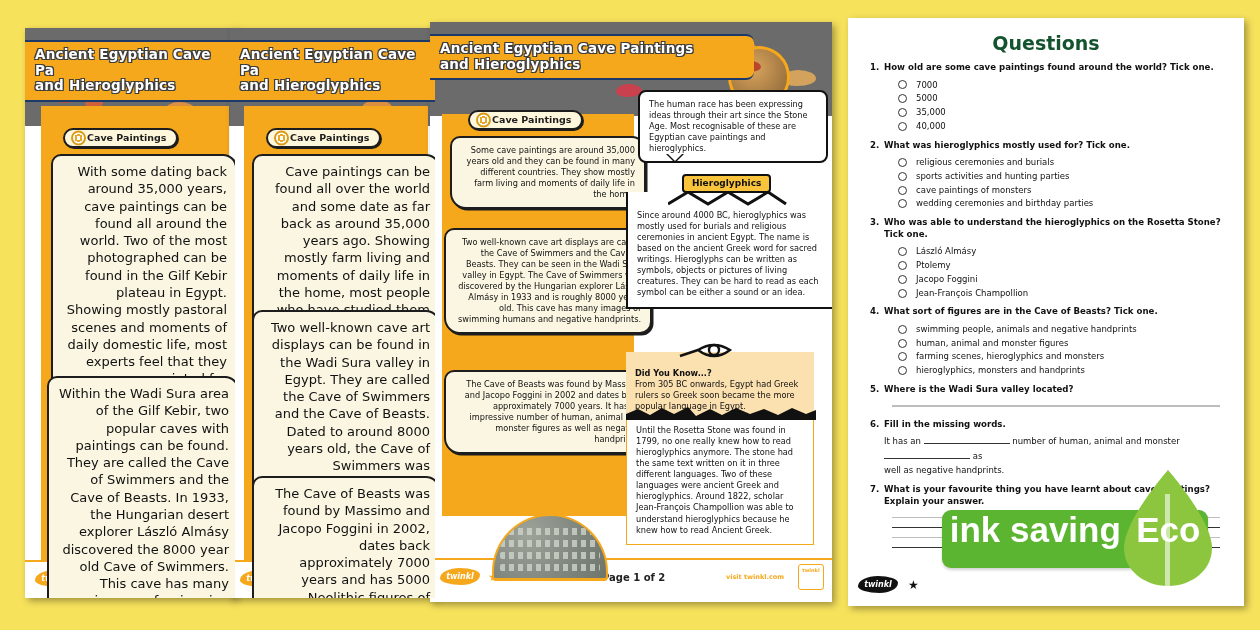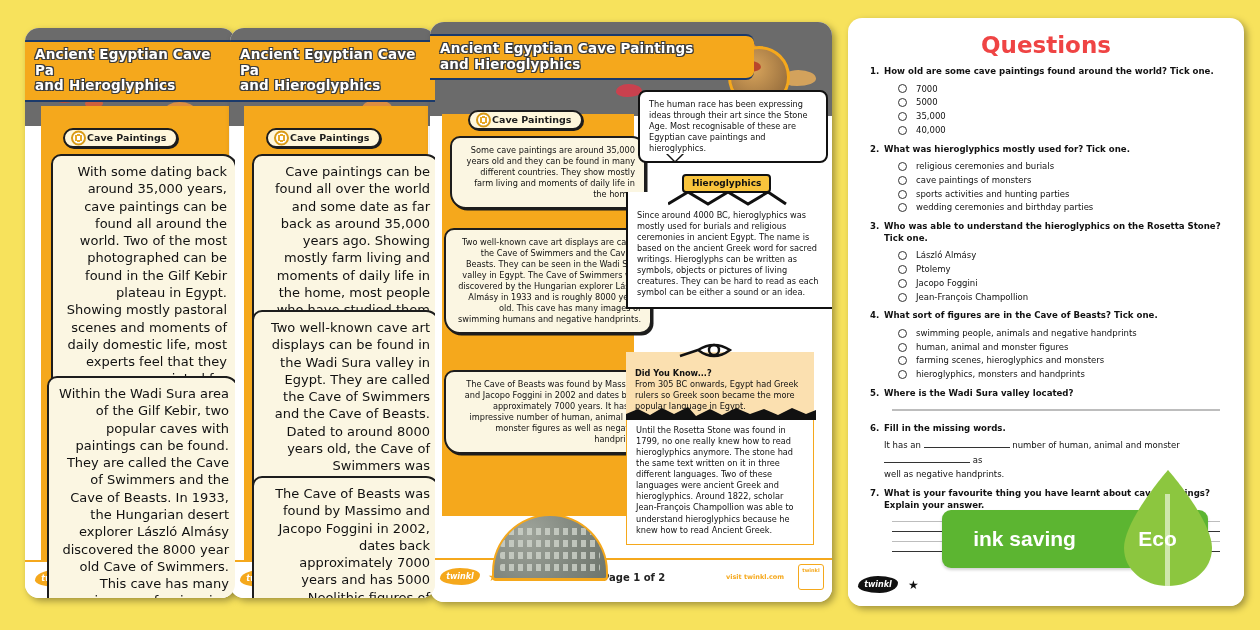--- a/index.html
+++ b/index.html
@@ -8,21 +8,20 @@
     background:#f7e25c;
     font-family:"DejaVu Sans", sans-serif;
   }
   .stage{position:relative;width:1260px;height:630px;}
 
   
   .sheet{
     position:absolute;background:#ffffff;
     box-shadow:3px 3px 7px rgba(0,0,0,.35);
     overflow:hidden;
-    border-radius:14px;
   }
   .sheet .topbar{height:12px;background:#6b6b6b;}
   .banner{
     background:#f5a81c;color:#fff;
     font-weight:bold;line-height:1.15;
     padding:5px 10px 6px 10px;
     border-top:2px solid #1b3a6b;border-bottom:2px solid #1b3a6b;
     text-shadow:
       -1.2px -1.2px 0 #3d3d3d, 1.2px -1.2px 0 #3d3d3d,
       -1.2px  1.2px 0 #3d3d3d, 1.2px  1.2px 0 #3d3d3d;
@@ -125,21 +124,21 @@
       radial-gradient(circle at 30% 30%, #9fa49b, #7e857c 60%, #6e756c);
     border:2px solid #f5a81c;border-bottom:3px solid #f5a81c;
     overflow:hidden;z-index:4;
   }
   .glyphrow{position:absolute;left:6px;right:6px;height:7px;
     background:repeating-linear-gradient(90deg,#cfd4cb 0 5px,transparent 5px 9px);
     opacity:.8;border-radius:2px;}
 
   
   #sheet4{padding:0;}
-  .qtitle{text-align:center;font-size:23px;font-weight:bold;color:#ef4444;margin:14px 0 8px;}
+  .qtitle{text-align:center;font-size:19px;font-weight:bold;color:#14532d;margin:14px 0 8px;}
   .qlist{margin:0;padding:0 18px 0 22px;list-style:none;color:#111;}
   .qitem{margin-bottom:7px;}
   .qrow{display:flex;font-size:8.6px;line-height:1.35;font-weight:600;}
   .qnum{width:14px;flex:0 0 14px;}
   .opts{margin:5px 0 0 28px;}
   .opt{display:flex;align-items:center;font-size:8.5px;line-height:1.5;margin-bottom:1px;}
   .radio{
     width:7px;height:7px;border:1.1px solid #333;border-radius:50%;
     margin-right:9px;flex:0 0 7px;background:#fff;
   }
@@ -150,22 +149,22 @@
   .eco-drop{
     position:absolute;right:28px;bottom:18px;width:96px;height:120px;z-index:9;
   }
   .eco-bar{
     position:absolute;right:36px;bottom:38px;width:266px;height:58px;
     background:#5cb531;border-radius:9px;z-index:8;
     box-shadow:0 2px 3px rgba(0,0,0,.18);
   }
   .eco-text{
     position:absolute;right:36px;bottom:38px;width:266px;height:58px;z-index:11;
-    display:flex;align-items:center;justify-content:space-around;
-    color:#fff;font-size:21px;font-weight:bold;font-family:"Liberation Sans",sans-serif;
+    display:flex;justify-content:space-around;
+    color:#fff;font-size:35px;font-weight:bold;font-family:"Liberation Sans",sans-serif;
   }
 </style>
 </head>
 <body style="background: rgb(247, 226, 92);">
 
 <div class="stage">
 
   <div class="sheet s12" id="sheet1">
     <div class="topbar"></div>
     <div class="banner">
@@ -325,25 +324,25 @@
             <span class="qnum">2.</span>
             <span>What was hieroglyphics mostly used for? Tick one.</span>
           </div>
           <div class="opts">
             <div class="opt">
               <span class="radio"></span>
               <span>religious ceremonies and burials</span>
             </div>
             <div class="opt">
               <span class="radio"></span>
+              <span>sports activities and hunting parties</span>
+            </div>
+            <div class="opt">
+              <span class="radio"></span>
               <span>cave paintings of monsters</span>
-            </div>
-            <div class="opt">
-              <span class="radio"></span>
-              <span>sports activities and hunting parties</span>
             </div>
             <div class="opt">
               <span class="radio"></span>
               <span>wedding ceremonies and birthday parties</span>
             </div>
           </div>
         </div>
         <div class="qitem">
           <div class="qrow">
             <span class="qnum">3.</span>

